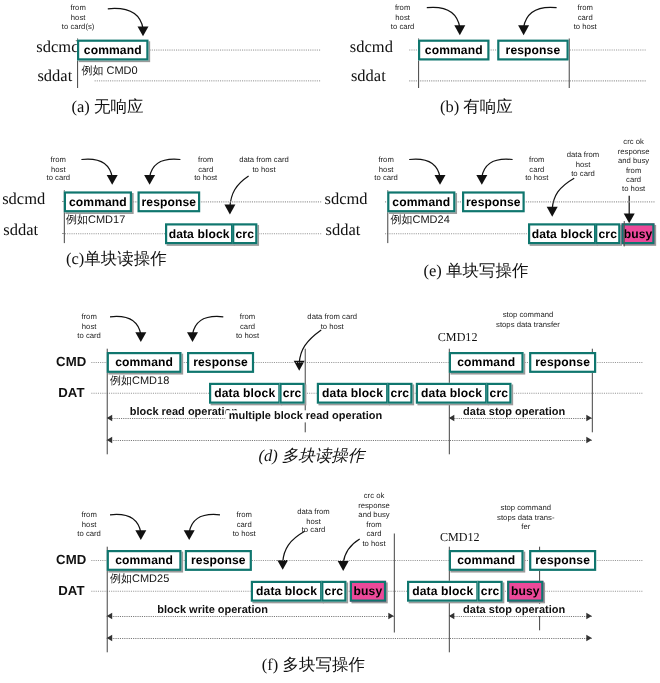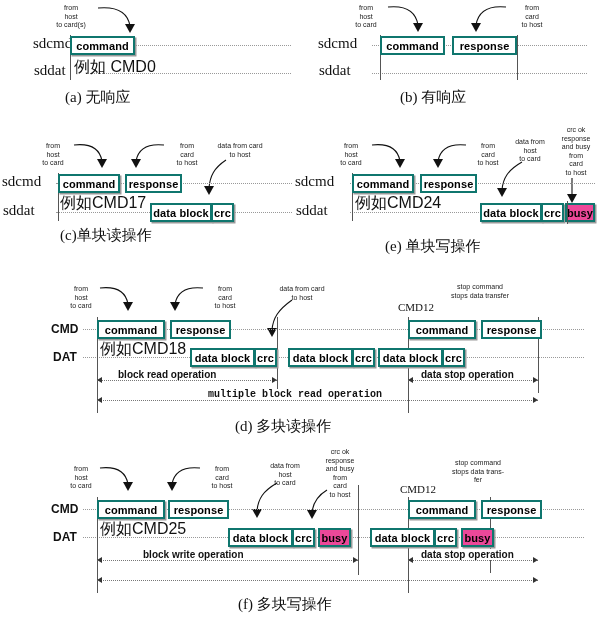--- a/index.html
+++ b/index.html
@@ -16,21 +16,21 @@
   
   .box{position:absolute;box-sizing:border-box;border:2px solid #0f766e;background:#fff;
        font-size:11px;font-weight:bold;display:flex;align-items:center;
        justify-content:center;white-space:nowrap;letter-spacing:.1px;}
   .box.shadow{box-shadow:1.5px 1.5px 0 0 #9a9a9a;}
   .box.grey{background:#ec4899;}
   
   .note{position:absolute;font-size:7px;line-height:8.5px;color:#222;text-align:center;
         white-space:pre-line;}
   
-  .exnote{position:absolute;font-size:16px;color:#111;white-space:nowrap;}
+  .exnote{position:absolute;font-size:10px;color:#111;white-space:nowrap;}
   .cmdlabel{position:absolute;font-family:"Liberation Serif","DejaVu Serif",serif;
             font-size:11px;color:#111;white-space:nowrap;}
   
   .vline{position:absolute;width:0;border-left:1.2px solid #555;}
   
   .span{position:absolute;height:0;border-top:1px dotted #777;}
   .span .cap{position:absolute;top:-4px;width:0;height:0;
              border-top:3.5px solid transparent;border-bottom:3.5px solid transparent;}
   .span .cap.left{left:0;border-right:5px solid #333;}
   .span .cap.right{right:0;border-left:5px solid #333;}
@@ -258,23 +258,23 @@
   <div class="span" style="left:408px;top:115px;width:130px;">
     <div class="cap left"></div>
     <div class="cap right"></div>
   </div>
   <div class="spanlabel" style="left:418px;top:104px;">data stop operation</div>
 
   <div class="span" style="left:97px;top:135px;width:441px;">
     <div class="cap left"></div>
     <div class="cap right"></div>
   </div>
-  <div class="spanlabel" style="left:205px;top:124px;font-family:Liberation Mono, monospace;">multiple block read operation</div>
-
-  <div class="caption" style="left:235px;top:152px;">(d) 多块读操作</div>
+  <div class="spanlabel" style="left:205px;top:108px;">multiple block read operation</div>
+
+  <div class="caption" style="left:235px;top:140px;font-style:italic;">(d) 多块读操作</div>
 </div>
 
 <div class="diagram" style="left:0;top:445px;width:600px;height:176px;">
   <div class="note" style="left:58px;top:20px;width:46px;">from
 host
 to card</div>
   <svg class="arrow" style="left:100px;top:21px;width:34px;height:28px;">
     <path d="M0,2 C18,0 26,7 28,18"></path>
       <polygon points="23,16 33,16 28,25"></polygon>
   </svg>

